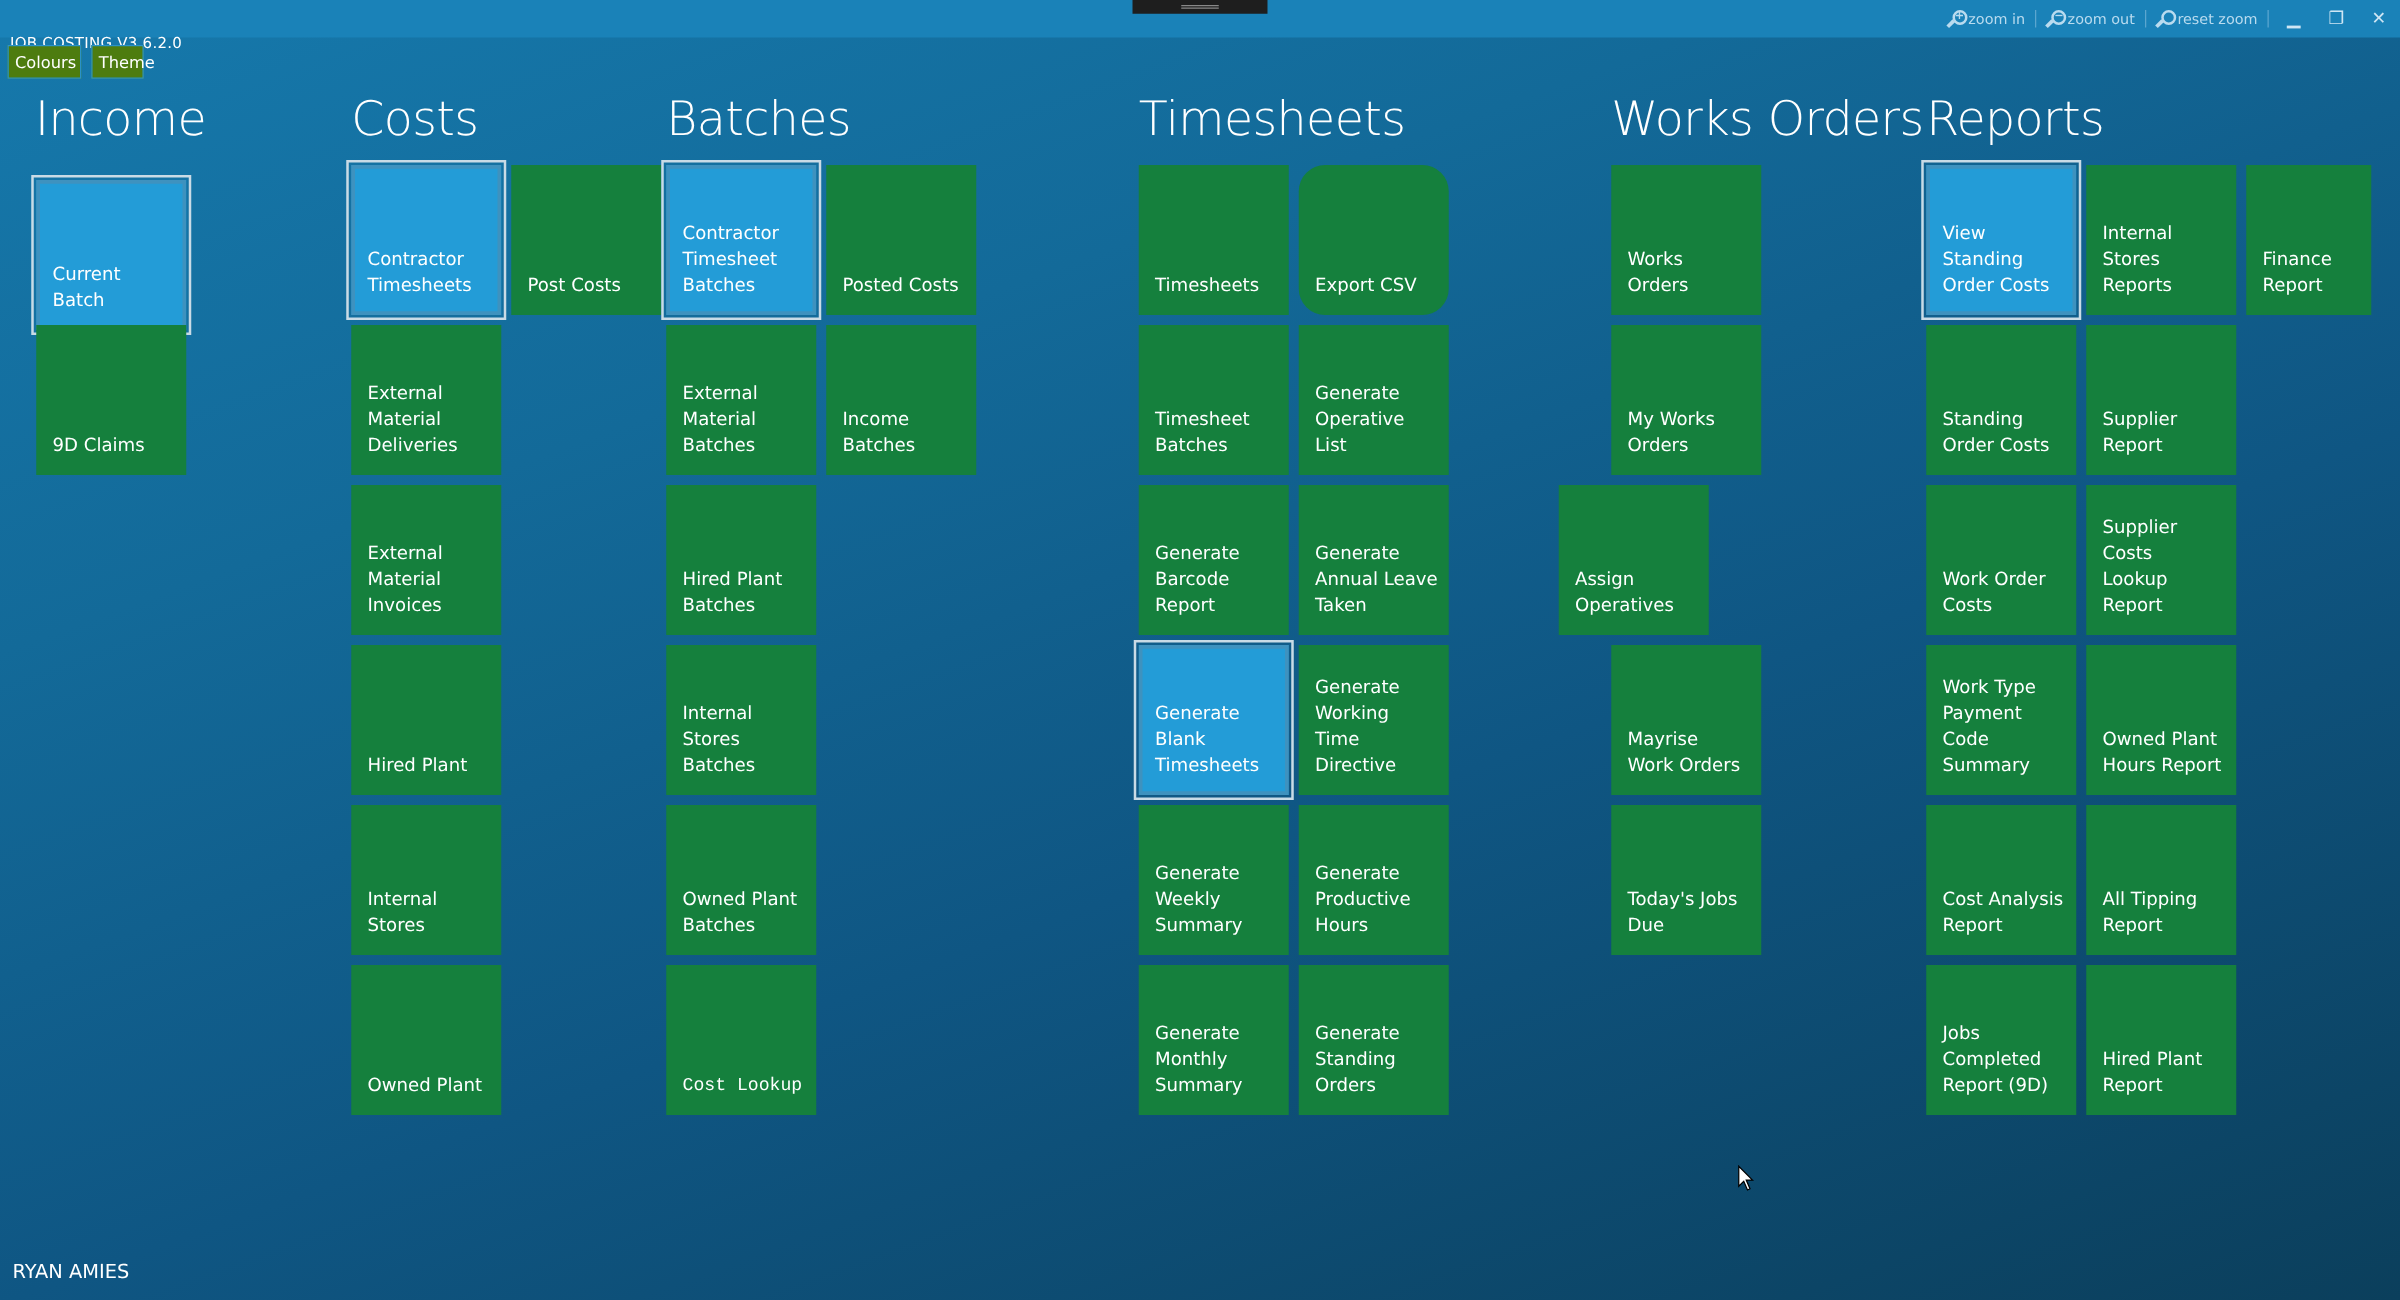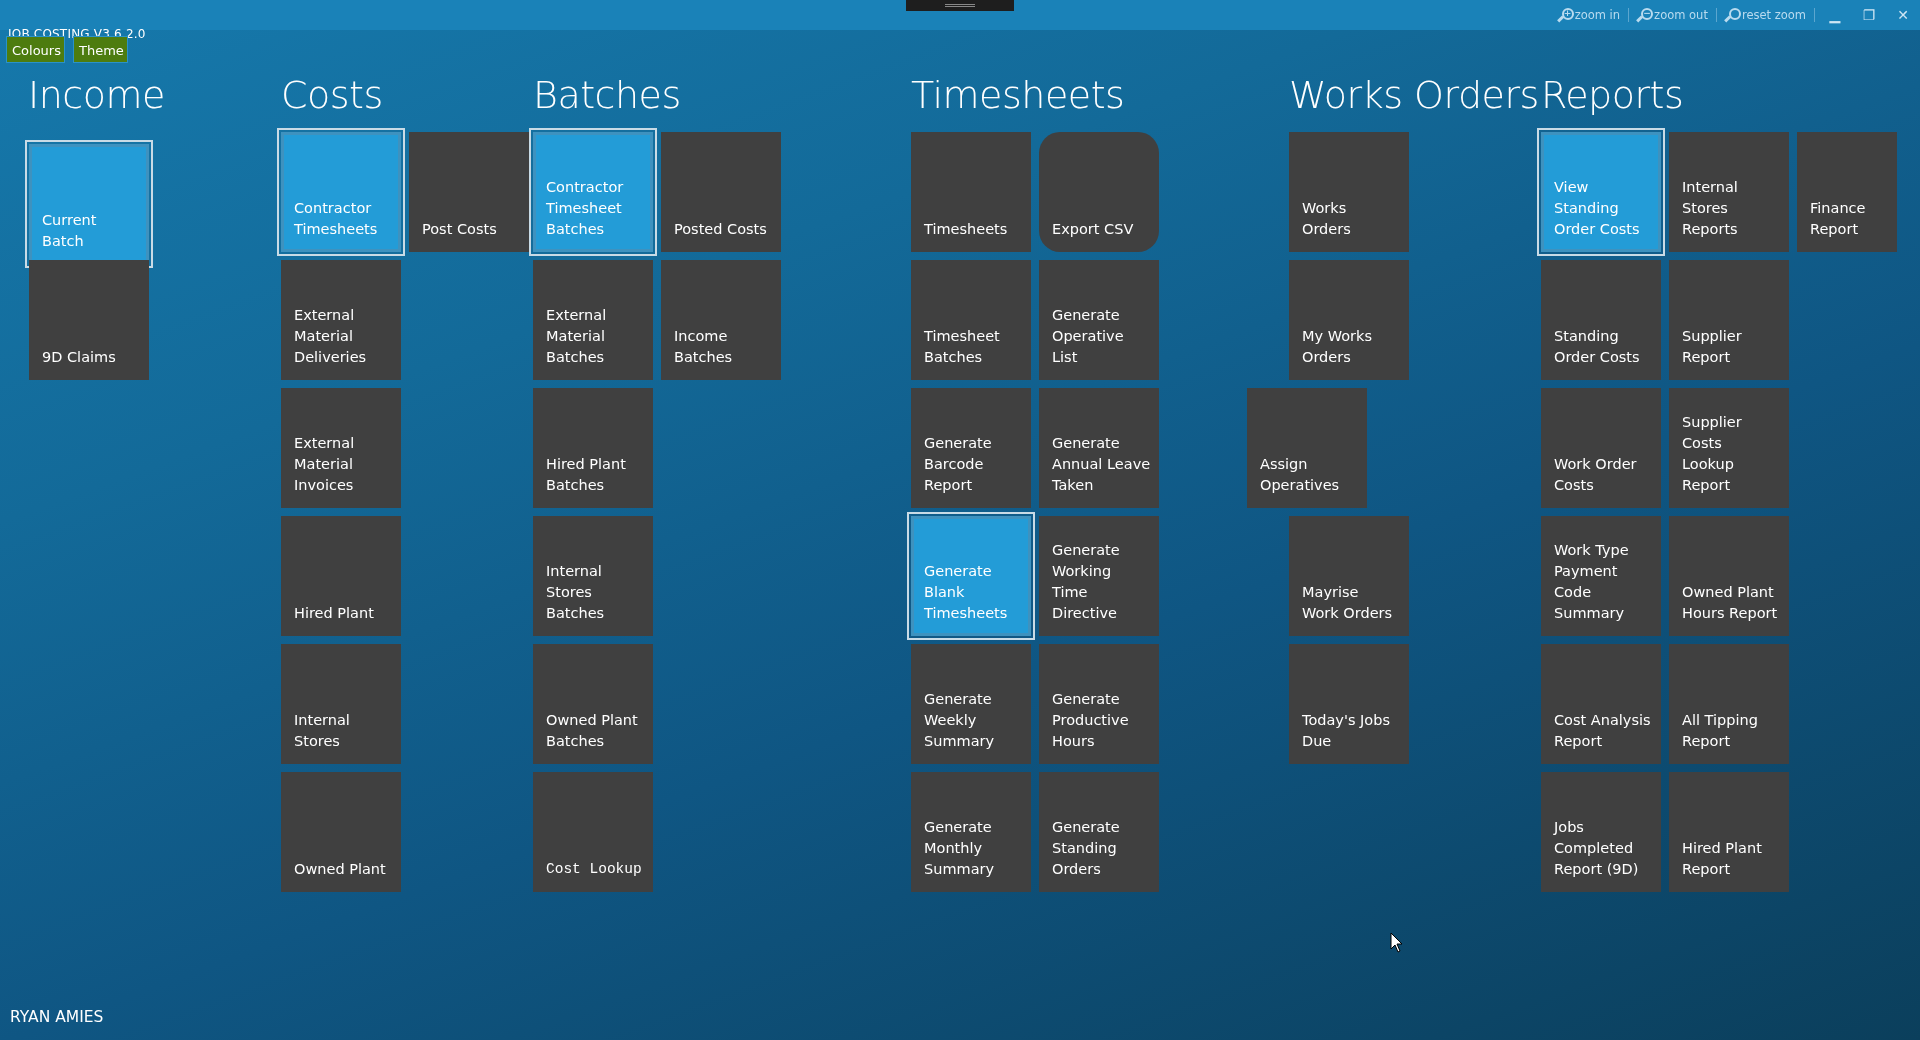--- a/index.html
+++ b/index.html
@@ -35,21 +35,21 @@
   .toolbtn {
     position:absolute; top:36px; height:27px; background:#4d7c0f; color:#fff;
     font-size:13px; line-height:27px; padding:0 5px; box-sizing:border-box; cursor:pointer;
     border:1px solid #2a92c9;
   }
   .section-title {
     position:absolute; top:73px; font-family:"DejaVu Sans", sans-serif; font-weight:200;
     font-size:38px; color:#fff; letter-spacing:-0.5px; white-space:nowrap;
   }
   .tile {
-    position:absolute; width:120px; height:120px; background:#404040; box-sizing:border-box;
+    position:absolute; width:120px; height:120px; background:#15803d; box-sizing:border-box;
     cursor:pointer;
   }
   .tile.sel { outline:2px solid #c9dbe6; outline-offset:2px; background:#239cd7; box-shadow: inset 0 0 0 3px rgba(80,140,175,0.6); }
   .tile .label {
     position:absolute; left:13px; right:6px; bottom:12px; font-size:14.5px; line-height:21px;
     color:#fff; white-space:pre-line;
   }
   .username { position:absolute; left:10px; top:1008px; font-size:15.5px; }
   .cursor { position:absolute; left:1390px; top:932px; width:0; height:0; }
 </style>
@@ -86,21 +86,21 @@
       <span>reset zoom</span>
     </div>
     <div class="tb-sep"></div>
     <div class="win-btn"><span>▁</span></div>
     <div class="win-btn"><span>❐</span></div>
     <div class="win-btn"><span>✕</span></div>
   </div>
 </div>
 
 <div class="toolbtn" style="left:6px;width:59px;">Colours</div>
-<div class="toolbtn" style="left:73px;width:55px;">Theme</div>
+<div class="toolbtn" style="left:73px;width:42px;">Theme</div>
 
 <div class="section-title" style="left:28px;">Income</div>
 <div class="section-title" style="left:281px;">Costs</div>
 <div class="section-title" style="left:533px;">Batches</div>
 <div class="section-title" style="left:911px;">Timesheets</div>
 <div class="section-title" style="left:1289px;">Works Orders</div>
 <div class="section-title" style="left:1541px;">Reports</div>
 
 <div class="tile sel" style="left:29px;top:144px;">
     <span class="label">Current

